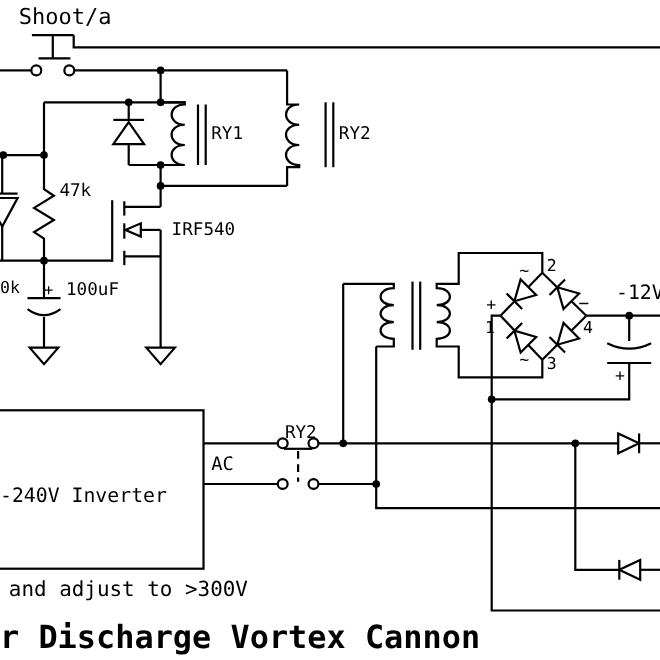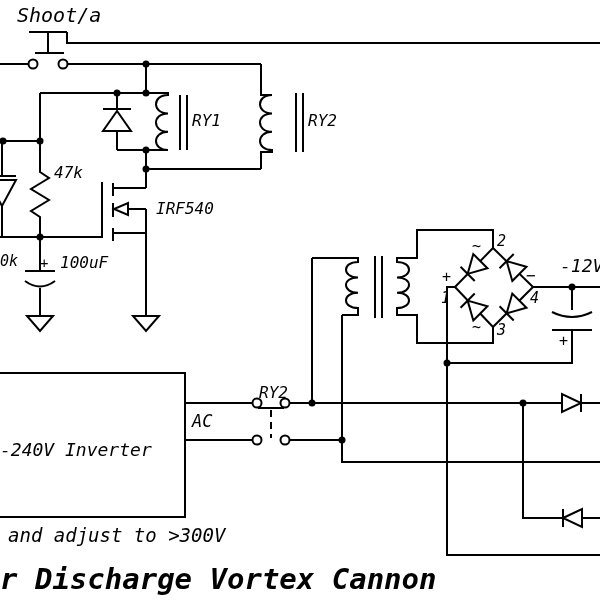--- a/index.html
+++ b/index.html
@@ -1,16 +1,16 @@
 <!DOCTYPE html>
 <html><head>
 <meta charset="utf-8">
 <style>
   html,body{margin:0;padding:0;background:#fff;}
-  #stage{position:relative;width:600px;height:600px;background:#ffffff;overflow:hidden;font-style:italic;}
+  #stage{position:relative;width:600px;height:600px;background:#ffffff;overflow:hidden;}
   svg{display:block;}
   .wire{fill:none;stroke:#000;stroke-width:2;stroke-linejoin:miter;stroke-linecap:butt;}
   .dashed{stroke-dasharray:7 5;}
   .sym{fill:#ffffff;stroke:#000;stroke-width:2;stroke-linejoin:miter;}
   .dot{fill:#000;stroke:none;}
   .ring{fill:#ffffff;stroke:#000;stroke-width:2;}
   .lbl{font-family:"DejaVu Sans Mono","Liberation Mono",monospace;fill:#000;}
 </style>
 </head>
 <body>

